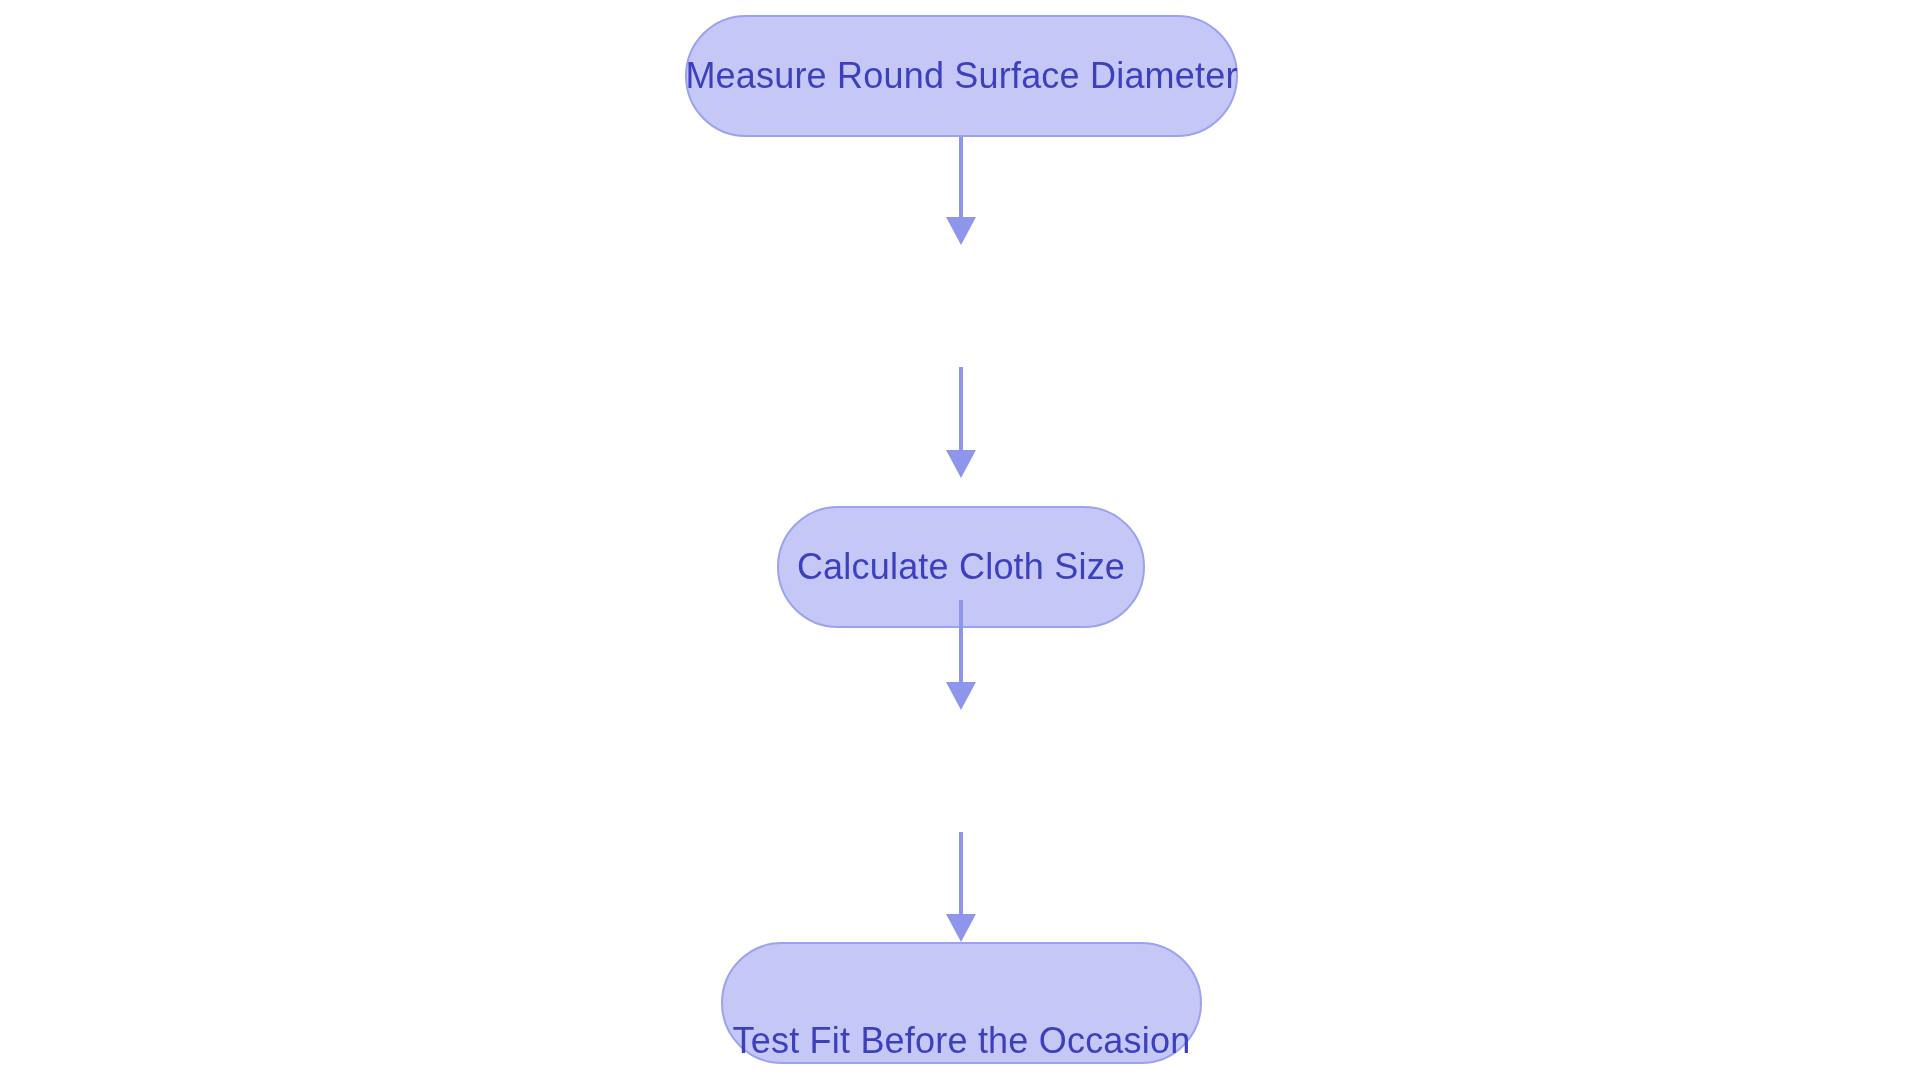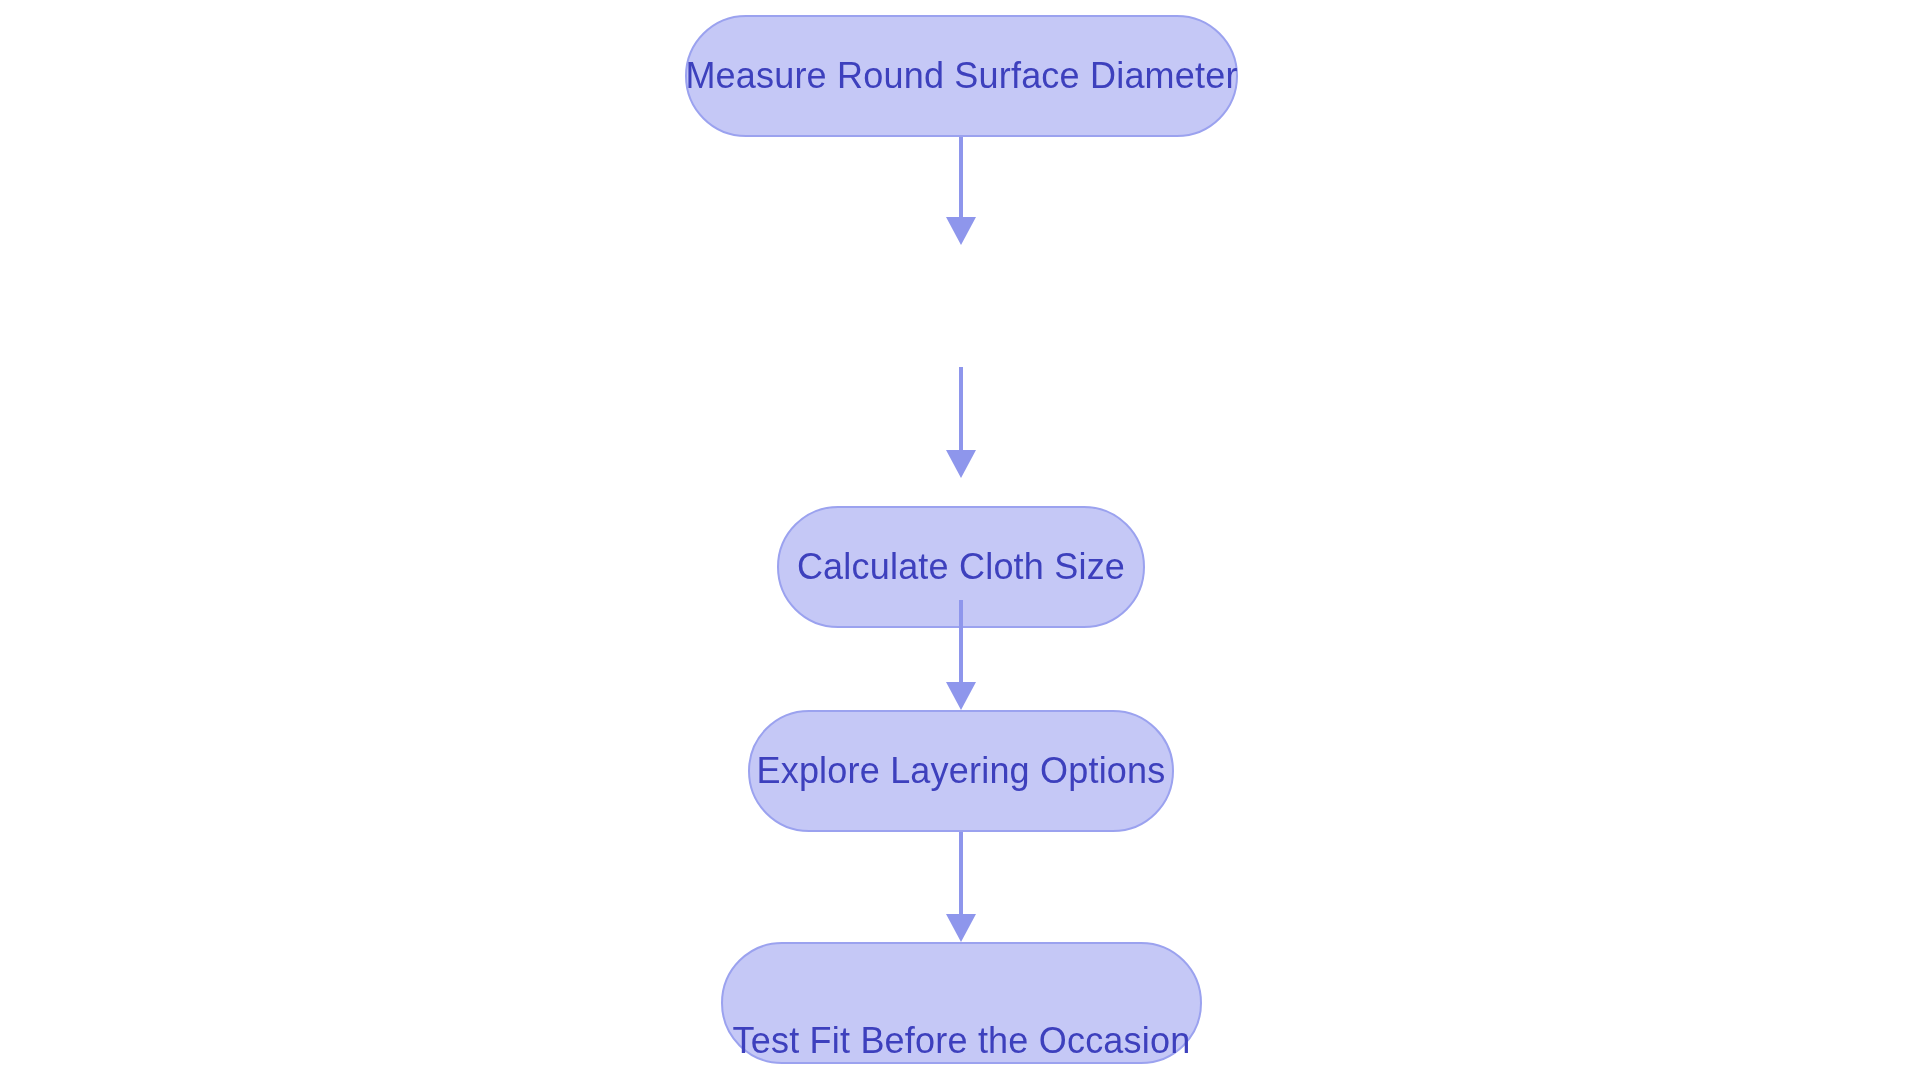--- a/index.html
+++ b/index.html
@@ -90,23 +90,20 @@
 
   <div class="flow-node" id="node-2">
     <span>Calculate Cloth Size</span>
   </div>
 
   <div class="flow-arrow" id="arrow-2">
     <div class="shaft"></div>
     <div class="head"></div>
   </div>
 
-  <div class="flow-node" id="node-3">
-    <span>Explore Layering Options</span>
-  </div>
 
   <div class="flow-arrow" id="arrow-3">
     <div class="shaft"></div>
     <div class="head"></div>
   </div>
 
   <div class="flow-node" id="node-4">
     <span>Test Fit Before the Occasion</span>
   </div>
 

